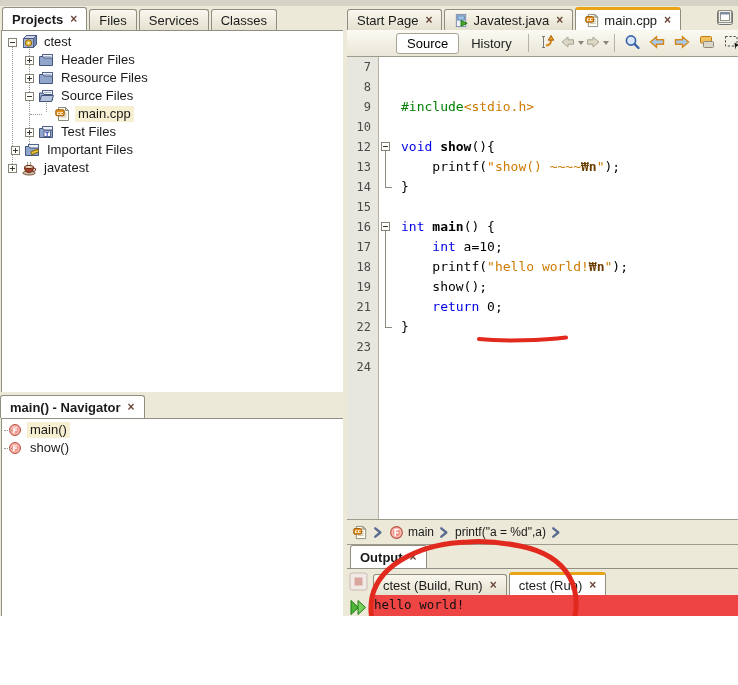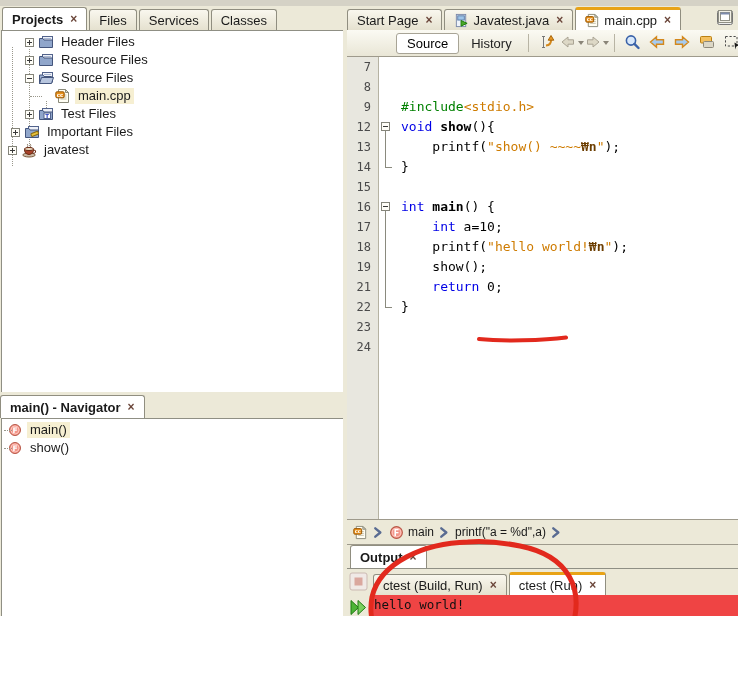--- a/index.html
+++ b/index.html
@@ -138,20 +138,38 @@
           <rect x="0.5" y="0.5" width="13" height="12" fill="#f2f0e6" stroke="#8f8f84"></rect>
           <rect x="2.5" y="2.5" width="9" height="8" fill="#ffffff" stroke="#8f8f84"></rect>
           <rect x="2.5" y="2.5" width="9" height="2" fill="#7d8bac"></rect>
         </svg></span>
     </button>
   <div class="abs tree-box" id="projects-tree">
       <div class="tree">
         <div class="guide" style="left: 10px; top: 16px; height: 119px;"></div>
         <div class="guide" style="left: 27px; top: 18px; height: 99px;"></div>
         <div class="guide" style="left: 44px; top: 70px; height: 11px;"></div>
+        <div class="trow" style="padding-left: 6px;">
+          <span class="expander">
+            <svg viewBox="0 0 9 9">
+              <rect x="0.5" y="0.5" width="8" height="8" fill="#fffef8" stroke="#84847a"></rect>
+              <line x1="2" y1="4.5" x2="7" y2="4.5" stroke="#3a3a3a"></line>
+            </svg>
+          </span>
+          <span class="icon">
+            <svg viewBox="0 0 16 16">
+              <polygon points="2.5,4.5 5.5,1.5 15.5,1.5 12.5,4.5" fill="#cdd6e8" stroke="#4a5a82"></polygon>
+              <polygon points="12.5,4.5 15.5,1.5 15.5,10.5 12.5,13.5" fill="#7688ae" stroke="#4a5a82"></polygon>
+              <rect x="2.5" y="4.5" width="10" height="9" fill="#a5b4d2" stroke="#4a5a82"></rect>
+              <circle cx="7.5" cy="9" r="3.2" fill="#e8b83a" stroke="#8a6a10"></circle>
+              <circle cx="7.5" cy="9" r="1.1" fill="#fdf6e0"></circle>
+            </svg>
+          </span>
+          <span class="tlabel">ctest</span>
+        </div>
         <div class="trow" style="padding-left: 23px;">
           <span class="expander">
             <svg viewBox="0 0 9 9">
               <rect x="0.5" y="0.5" width="8" height="8" fill="#fffef8" stroke="#84847a"></rect>
               <line x1="2" y1="4.5" x2="7" y2="4.5" stroke="#3a3a3a"></line>
               <line x1="4.5" y1="2" x2="4.5" y2="7" stroke="#3a3a3a"></line>
             </svg>
           </span>
           <span class="icon">
             <svg viewBox="0 0 16 16">
@@ -421,20 +439,25 @@
       </div>
       <div class="crow">
         <span class="lnum">8</span>
         <span class="fold"></span>
         <span class="ctext"></span>
       </div>
       <div class="crow">
         <span class="lnum">9</span>
         <span class="fold"></span>
         <span class="ctext"><span class="tok-g">#include</span><span class="tok-s">&lt;stdio.h&gt;</span></span>
+      </div>
+      <div class="crow">
+        <span class="lnum">10</span>
+        <span class="fold"></span>
+        <span class="ctext"></span>
       </div>
       <div class="crow">
         <span class="lnum">12</span>
         <span class="fold">
           <span class="fbox">
             <svg viewBox="0 0 9 9">
               <rect x="0.5" y="0.5" width="8" height="8" fill="#fffef8" stroke="#84847a"></rect>
               <line x1="2" y1="4.5" x2="7" y2="4.5" stroke="#3a3a3a"></line>
             </svg>
           </span>

